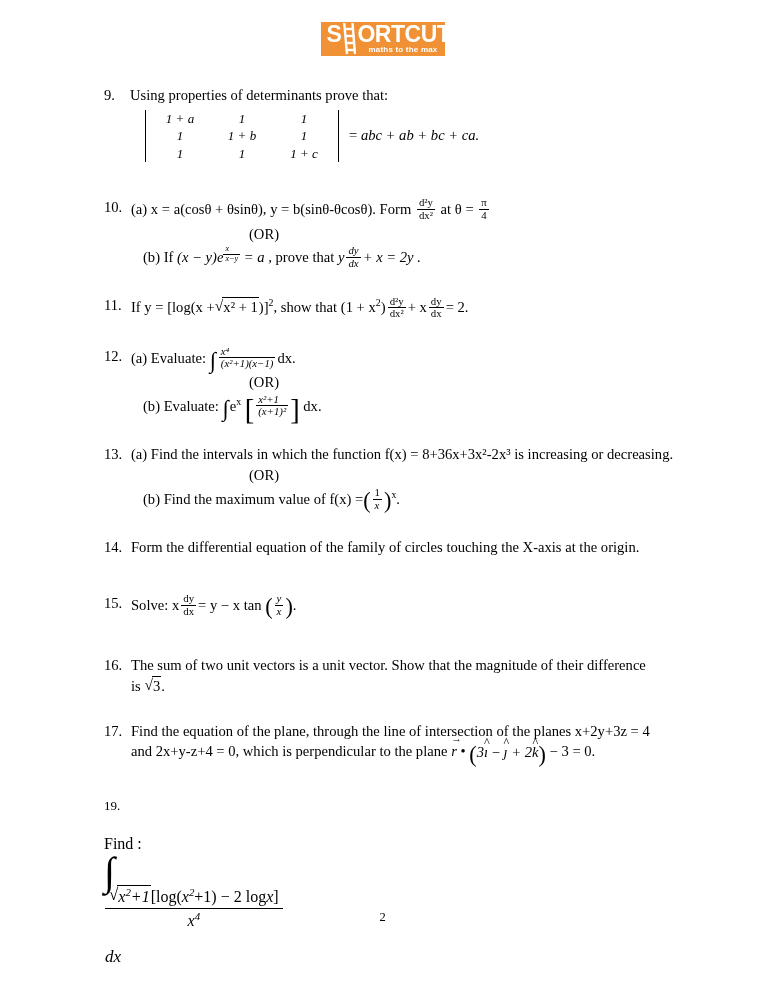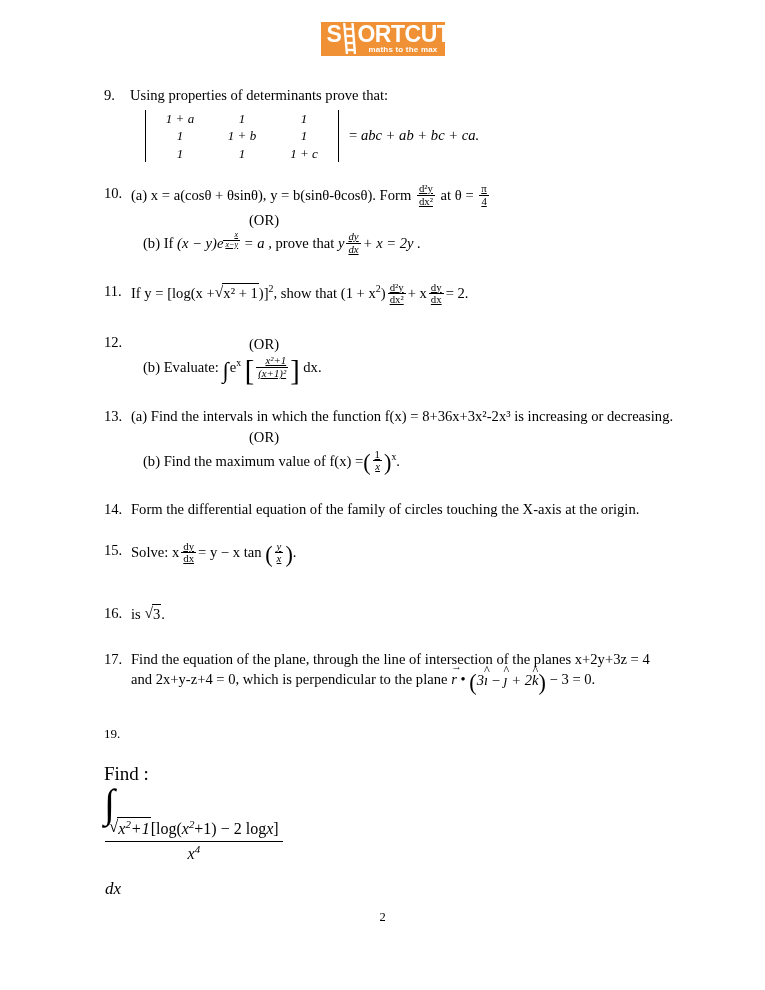--- a/index.html
+++ b/index.html
@@ -96,27 +96,26 @@
   .or-line.left-ind { text-align: left; padding-left: 118px; }
   .indent-b { padding-left: 12px; }
 
   
   .mi { font-style: italic; }
   .mup { font-style: normal; }
 
   .frac {
     display: inline-block;
     vertical-align: middle;
-    text-align: right;
+    text-align: left;
     font-size: 0.74em;
     line-height: 1.08;
     margin: 0 2px;
     position: relative;
     top: -0.08em;
-    text-decoration: underline;
   }
   .frac .num { display: block; padding: 0 2px; border-bottom: 1px solid #000; }
   .frac .den { display: block; padding: 0 2px; }
 
   sup { font-size: 0.68em; vertical-align: super; line-height: 0; }
 
   .intg {
     font-size: 1.55em;
     font-family: "Liberation Serif", serif;
     vertical-align: -0.26em;
@@ -234,21 +233,21 @@
     margin-top: 26px;
     flex-direction: column;
   }
   .q19 .q-num {
     font-size: 13px;
     padding-top: 9px;
     width: 30px;
     flex: 0 0 30px;
   }
   .q19-find {
-    font-size: 19px;
+    font-size: 16px;
     padding-top: 6px;
     white-space: nowrap;
   }
   .q19-int {
     font-size: 40px;
     line-height: 0.66;
     padding-top: 4px;
     font-family: "Liberation Serif", serif;
   }
   .q19-frac {
@@ -279,21 +278,21 @@
   .page-num {
     position: absolute;
     top: 910px;
     left: 0;
     width: 765px;
     text-align: center;
     font-size: 12.5px;
   }
 
   .sp-top-10 { margin-top: 14px; }
-  .sp-top-22 { margin-top: 22px; }
+  .sp-top-22 { margin-top: 36px; }
   .sp-top-26 { margin-top: 26px; }
 </style>
 </head>
 <body>
 
 <div class="logo-wrap">
   <div class="logo">
     <div class="logo-main">
       <span>S</span><span style="visibility:hidden">H</span><span>ORT</span><span class="dark">CUTS</span>
     </div>
@@ -374,20 +373,25 @@
     <div class="q-body">
       <div>
         <span>If y = [log(x +</span><span class="sqrt"><span class="rad">√</span><span class="bar">x² + 1</span></span><span>)]</span><sup>2</sup><span>, show that  (1 + x</span><sup>2</sup><span>)</span><span class="frac"><span class="num">d²y</span><span class="den">dx²</span></span><span>+ x</span><span class="frac"><span class="num">dy</span><span class="den">dx</span></span><span>= 2.</span>
       </div>
     </div>
   </div>
 
   <div class="q sp-top-26">
     <div class="q-num wide">12.</div>
     <div class="q-body">
+      <div>
+        <span>(a)</span>
+        <span>Evaluate:</span>
+        <span class="intg">∫</span><span class="frac"><span class="num mi">x⁴</span><span class="den mi">(x²+1)(x−1)</span></span><span>dx.</span>
+      </div>
       <div class="or-line left-ind">(OR)</div>
       <div class="indent-b">
         <span>(b)</span>
         <span>Evaluate:</span>
         <span class="intg">∫</span><span>e</span><sup>x</sup>
         <span class="paren-grp"><span class="bracket-big">[</span><span class="frac"><span class="num mi">x²+1</span><span class="den mi">(x+1)²</span></span><span class="bracket-big">]</span></span>
         <span>dx.</span>
       </div>
     </div>
   </div>
@@ -419,20 +423,21 @@
     <div class="q-body">
       <div>
         <span>Solve: x</span><span class="frac"><span class="num">dy</span><span class="den">dx</span></span><span>= y − x tan</span> <span class="paren-grp"><span class="paren-big">(</span><span class="frac"><span class="num mi">y</span><span class="den mi">x</span></span><span class="paren-big">)</span></span><span>.</span>
       </div>
     </div>
   </div>
 
   <div class="q" style="margin-top:38px">
     <div class="q-num wide">16.</div>
     <div class="q-body">
+      <div class="justified">The sum of two unit vectors is a unit vector. Show that the magnitude of their difference</div>
       <div>
         <span>is</span>
         <span class="sqrt"><span class="rad">√</span><span class="bar">3</span></span><span>.</span>
       </div>
     </div>
   </div>
 
   <div class="q sp-top-26">
     <div class="q-num wide">17.</div>
     <div class="q-body">

